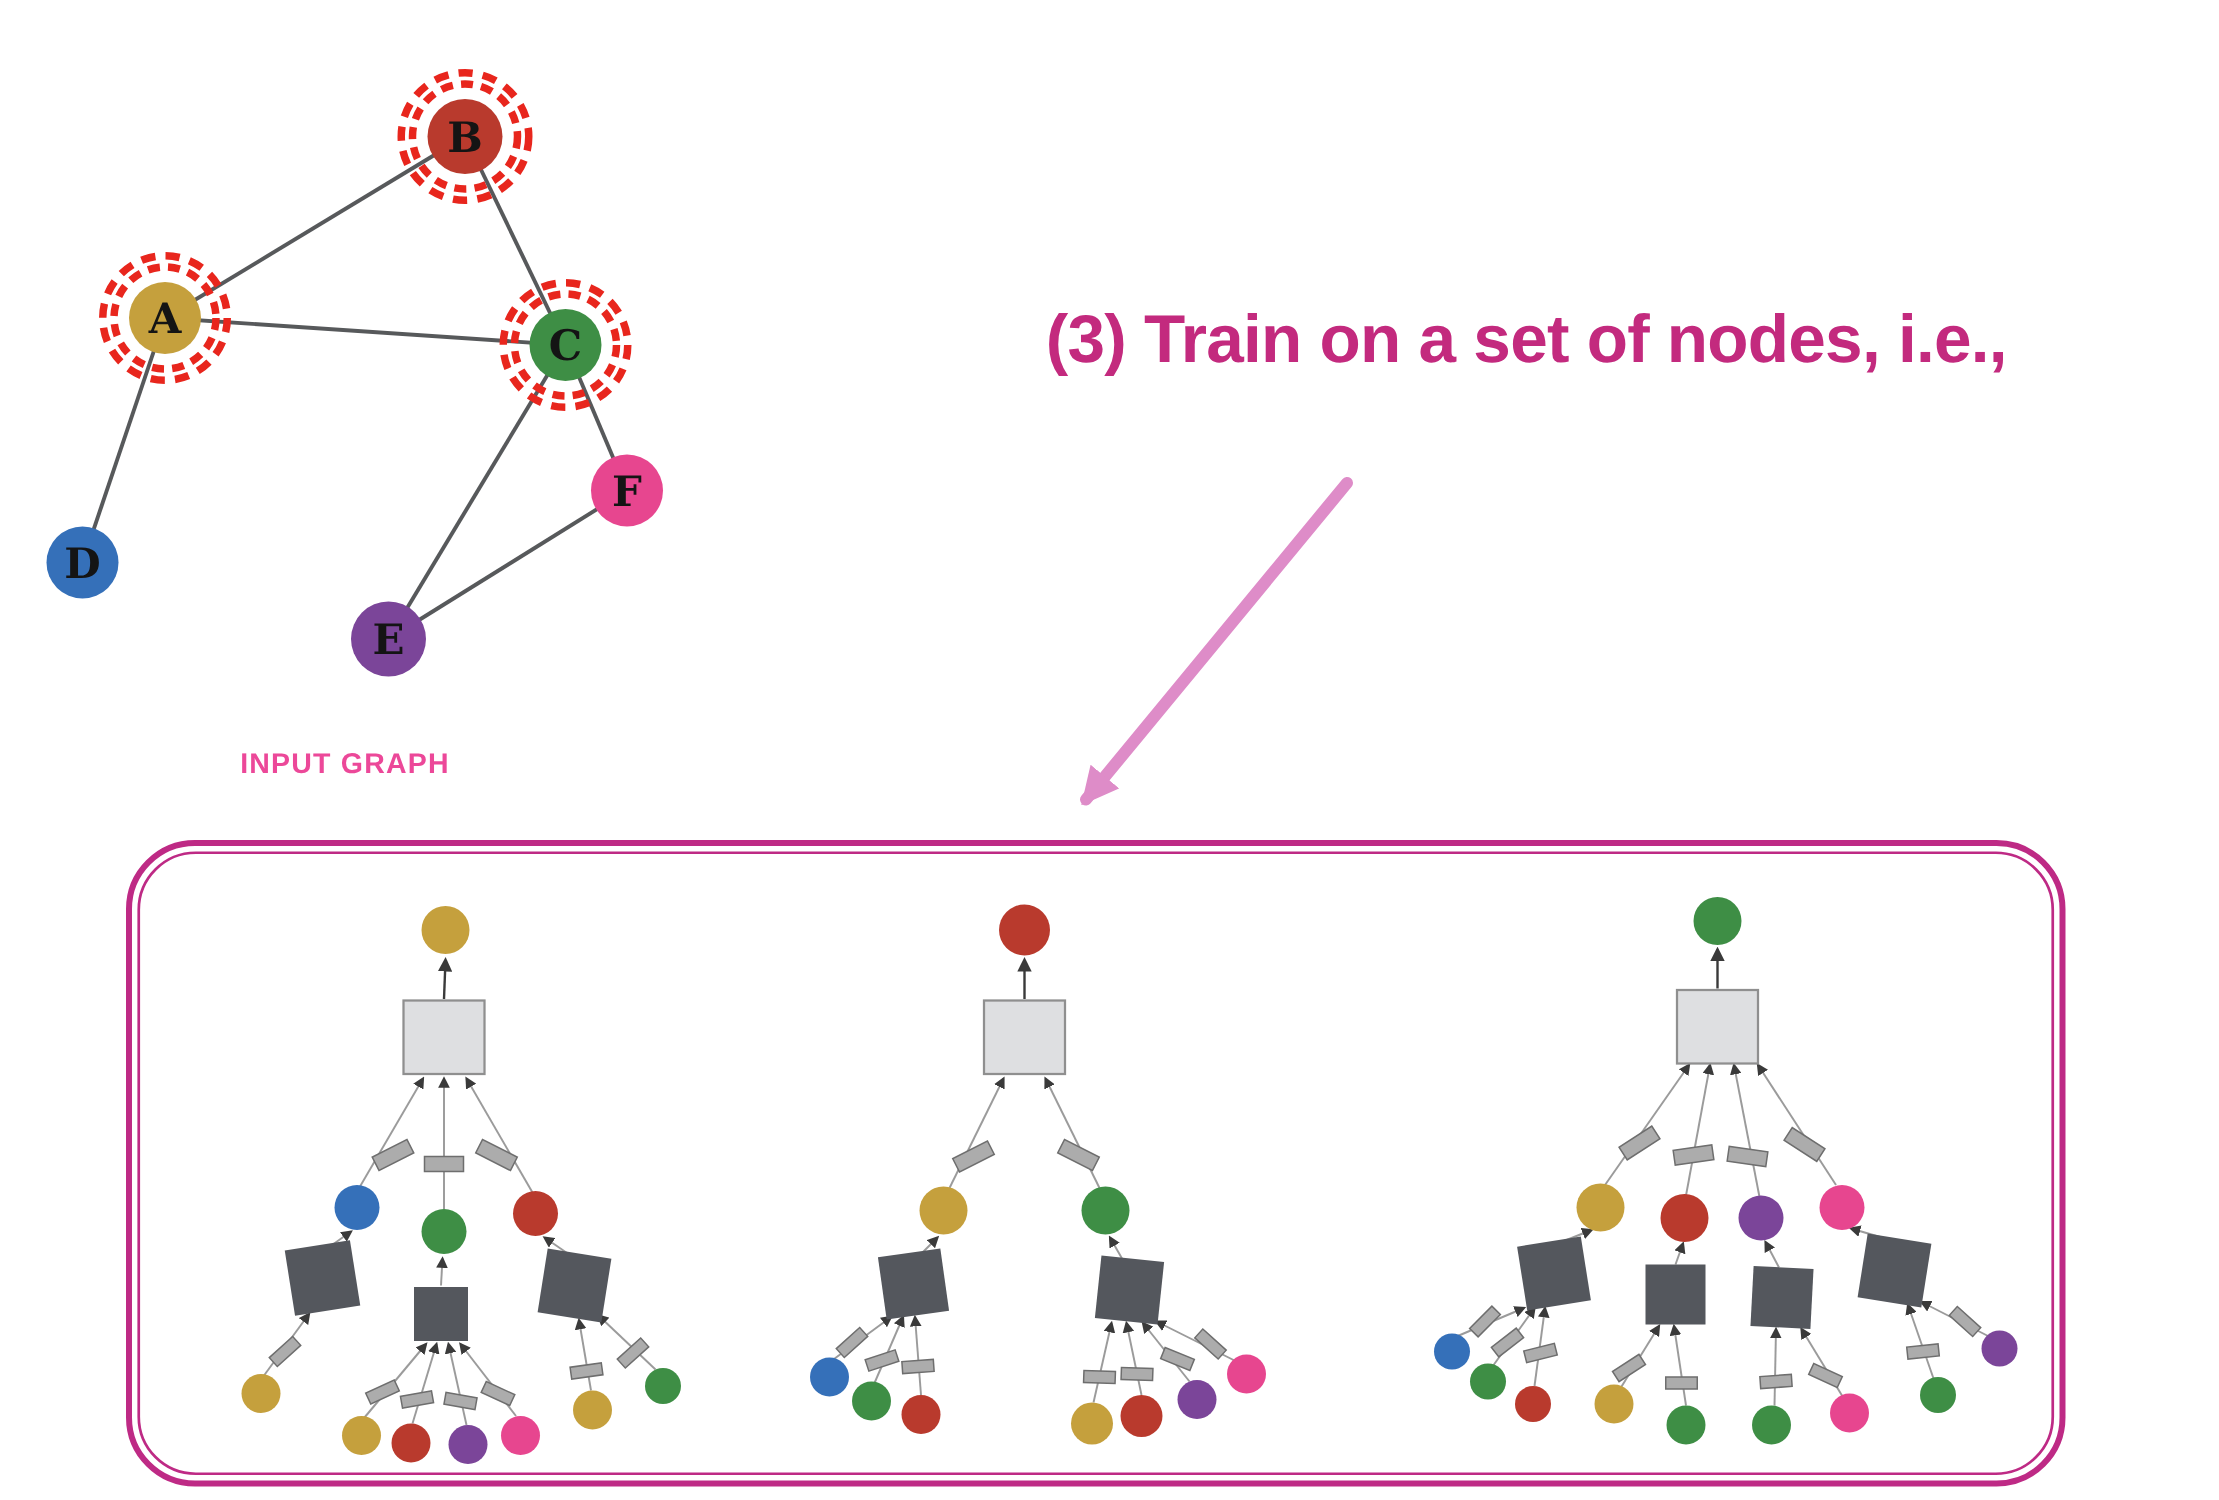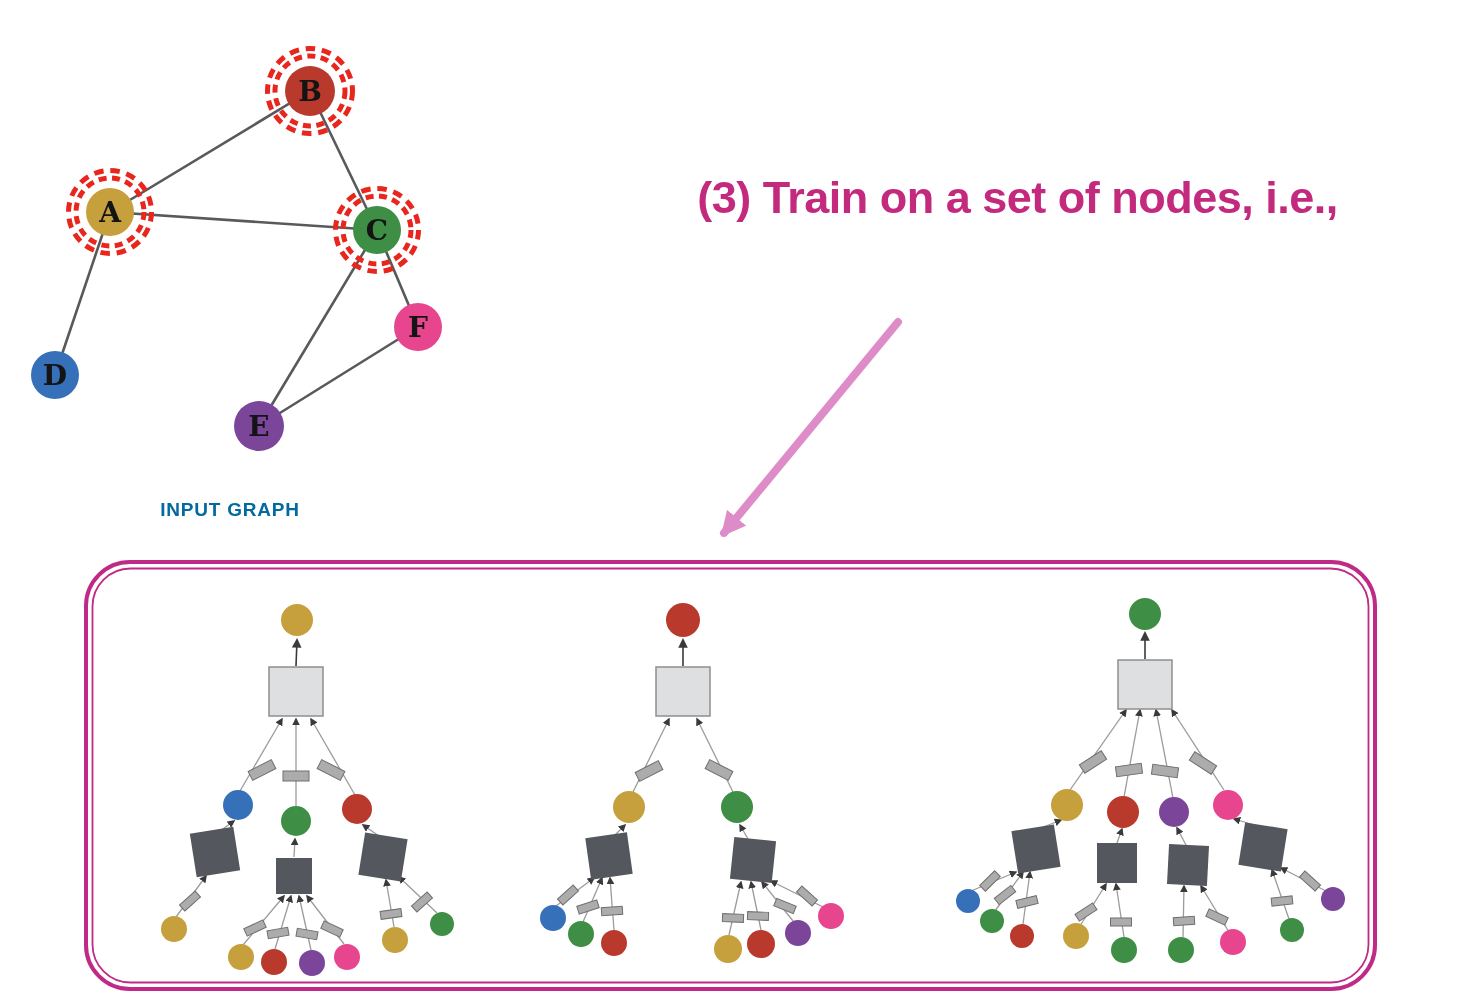--- a/index.html
+++ b/index.html
@@ -1,19 +1,19 @@
 <!DOCTYPE html>
 <html><head>
 <meta charset="utf-8">
 <style>
   html,body{margin:0;padding:0;background:#ffffff;}
   .canvas{position:relative;width:1479px;height:1000px;background:#ffffff;overflow:hidden;
           font-family:"Liberation Sans",sans-serif;}
   svg#scene{position:absolute;left:0;top:0;}
-  .title{position:absolute;left:560px;top:164px;width:915px;text-align:center;
+  .title{position:absolute;left:560px;top:192px;width:915px;text-align:center;
          font-weight:bold;font-size:45px;line-height:1.5;letter-spacing:-0.5px;}
   .ig-label{position:absolute;left:85px;top:499px;width:290px;text-align:center;
             font-size:19px;font-weight:bold;letter-spacing:0.8px;}
   .node-label{font-family:"DejaVu Serif",serif;font-weight:bold;font-size:28px;}
 </style>
 </head>
 <body>
 
 <div class="canvas" style="background: rgb(255, 255, 255);">
   <svg id="scene" width="1479" height="1000" viewBox="0 0 1479 1000">
@@ -181,14 +181,14 @@
         <circle cx="1124" cy="950" r="13" fill="#3E8E45"></circle>
         <circle cx="1181" cy="950" r="13" fill="#3E8E45"></circle>
         <circle cx="1233" cy="942" r="13" fill="#E7468F"></circle>
         <circle cx="1292" cy="930" r="12" fill="#3E8E45"></circle>
         <circle cx="1333" cy="899" r="12" fill="#7B4599"></circle>
       </g>
     </svg>
   <div class="title" style="color: rgb(195, 42, 126);">
     <div>(3) Train on a set of nodes, i.e.,</div>
   </div>
-  <div class="ig-label" style="color: #0369a1;">INPUT GRAPH</div>
+  <div class="ig-label" style="color: #ec4899;">INPUT GRAPH</div>
 </div>
 
 </body></html>

